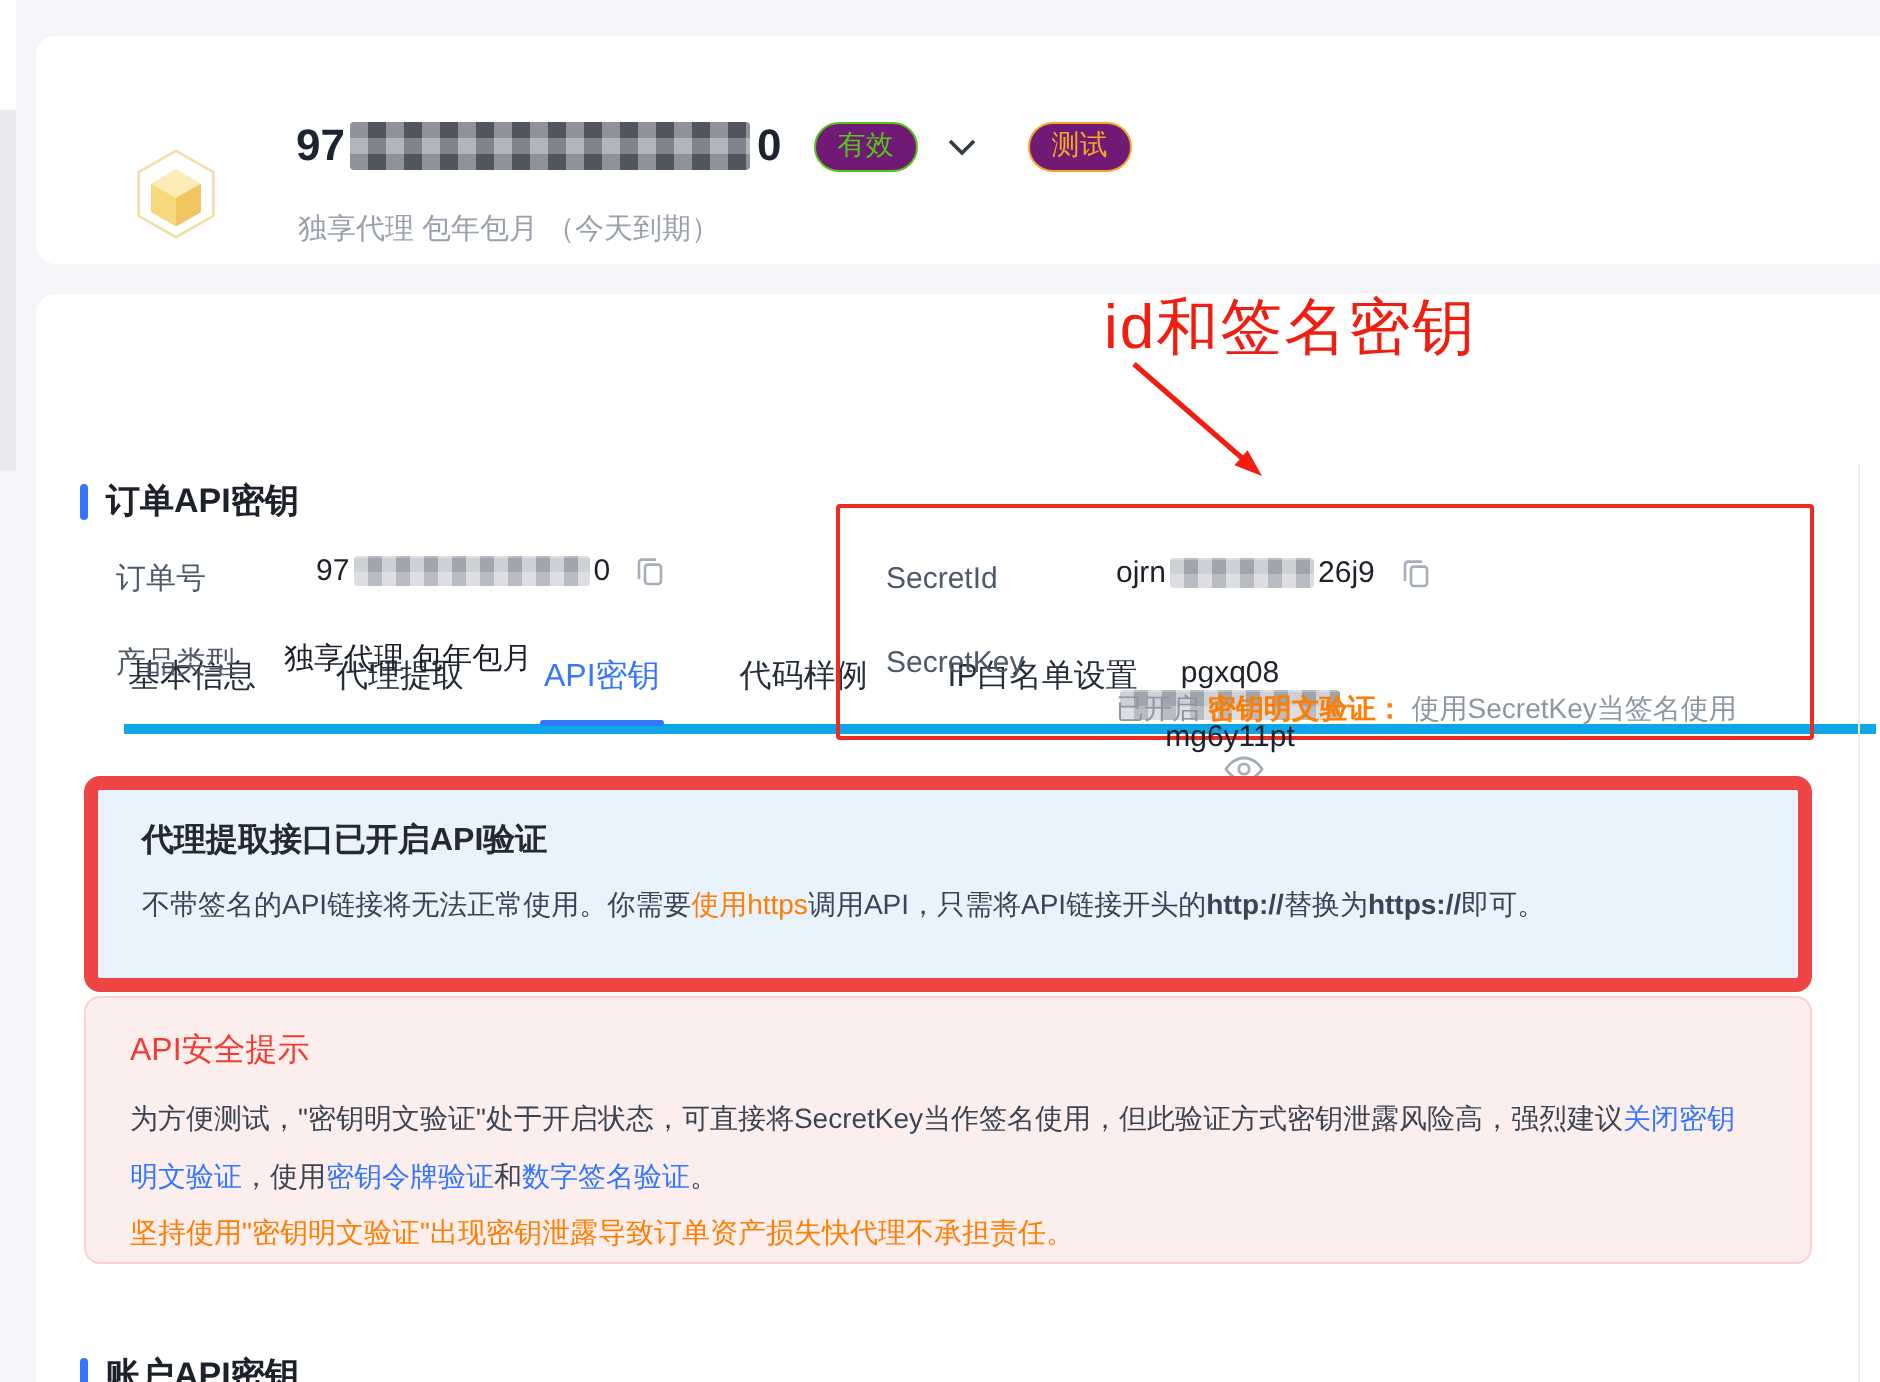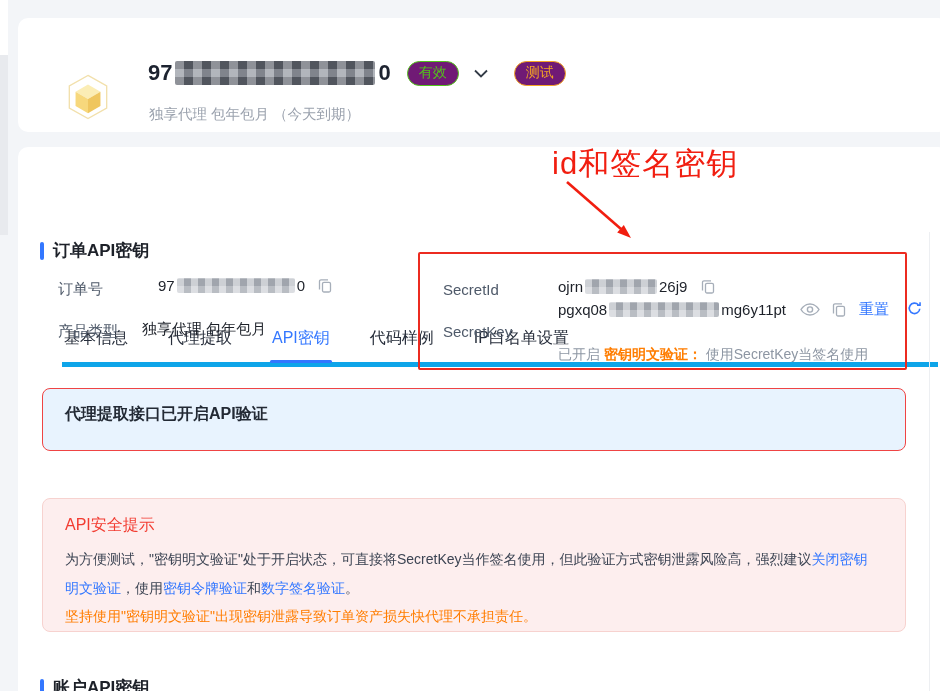--- a/index.html
+++ b/index.html
@@ -62,22 +62,22 @@
 
   
   .red-box { position:absolute; left:418px; top:252px; width:489px; height:118px;
              border:2px solid #ec2b20; border-radius:2px; }
 
   .reset-group { display:inline-flex; align-items:center; gap:18px; color:#3377ff; font-size:15px; cursor:pointer;text-align:center; }
   .key-note { position:absolute; left:558px; top:346px; font-size:14px; color:#8d96a3; }
   .key-note b { color:#ff7d00; font-weight:bold; }
 
   
-  .info-box { position:absolute; left:42px; top:388px; width:864px; height:63px;
-              background:#e8f3fe; border:1px solid #ef4444; border-radius:8px; padding:15px 22px; }
+  .info-box { position:absolute; left:42px; top:388px; width:864px; height:108px;
+              background:#e8f3fe; border:7px solid #ef4444; border-radius:8px; padding:15px 22px; }
   .info-box h3 { font-size:16px; color:#232a35; margin-bottom:13px; }
   .info-box p { font-size:14px; color:#3c4453; white-space:nowrap; }
   .o-link { color:#ff7d00; cursor:pointer; }
   .b-link { color:#3377ff; cursor:pointer; }
 
   .warn-box { position:absolute; left:42px; top:498px; width:864px; height:134px;
               background:#fdeeee; border:1px solid #f7d2cf; border-radius:8px; padding:16px 22px; }
   .warn-box h3 { font-size:16px; font-weight:500; color:#f23c31; margin-bottom:9px; }
   .warn-box p { font-size:14px; line-height:29px; color:#3c4453; width:808px; }
   .warn-box .liability { color:#ff7d00; width:840px; line-height:27px; }
@@ -155,21 +155,21 @@
       <span>26j9</span>
     <span class="icon-btn" style="margin-left:13px">
       <svg width="16" height="17" viewBox="0 0 16 16" fill="none" stroke="#a6aeb9" stroke-width="1.3">
           <rect x="5.5" y="4.8" width="8" height="9.7" rx="1.5"></rect>
           <path d="M11 2.3H4A1.5 1.5 0 0 0 2.5 3.8V12"></path>
         </svg>
     </span>
   </div>
 
   <div class="field-label" style="left:443px; top:323px;">SecretKey</div>
-  <div class="field-value" style="left:558px; top:300px;">
+  <div class="field-value" style="left:558px; top:328px;flex-direction:column;">
     <span>pgxq08</span>
       <span class="mosaic light" style="width:110px; margin:0 2px;"></span>
       <span>mg6y11pt</span>
     <span class="icon-btn" style="margin-left:14px">
       <svg width="20" height="15" viewBox="0 0 20 14" fill="none" stroke="#a6aeb9" stroke-width="1.4">
           <path d="M1 7s3.2-5.5 9-5.5S19 7 19 7s-3.2 5.5-9 5.5S1 7 1 7z"></path>
           <circle cx="10" cy="7" r="2.6"></circle>
         </svg>
     </span>
     <span class="icon-btn" style="margin-left:11px">
@@ -186,20 +186,21 @@
             <path d="M13.9 1.2v3.2h-3.2" fill="none"></path>
           </svg>
       </span>
     </span>
   </div>
 
   <div class="key-note"><span>已开启 </span><b>密钥明文验证：</b><span> 使用SecretKey当签名使用</span></div>
 
   <div class="info-box">
     <h3>代理提取接口已开启API验证</h3>
+    <p><span>不带签名的API链接将无法正常使用。你需要</span><span class="o-link">使用https</span><span>调用API，只需将API链接开头的</span><b>http://</b><span>替换为</span><b>https://</b><span>即可。</span></p>
   </div>
 
   <div class="warn-box">
     <h3>API安全提示</h3>
     <p><span>为方便测试，"密钥明文验证"处于开启状态，可直接将SecretKey当作签名使用，但此验证方式密钥泄露风险高，强烈建议</span><span class="b-link">关闭密钥明文验证</span><span>，使用</span><span class="b-link">密钥令牌验证</span><span>和</span><span class="b-link">数字签名验证</span><span>。</span></p>
     <p class="liability">坚持使用"密钥明文验证"出现密钥泄露导致订单资产损失快代理不承担责任。</p>
   </div>
 
   <div class="sec-title sec-account">
     <i class="bar"></i>

